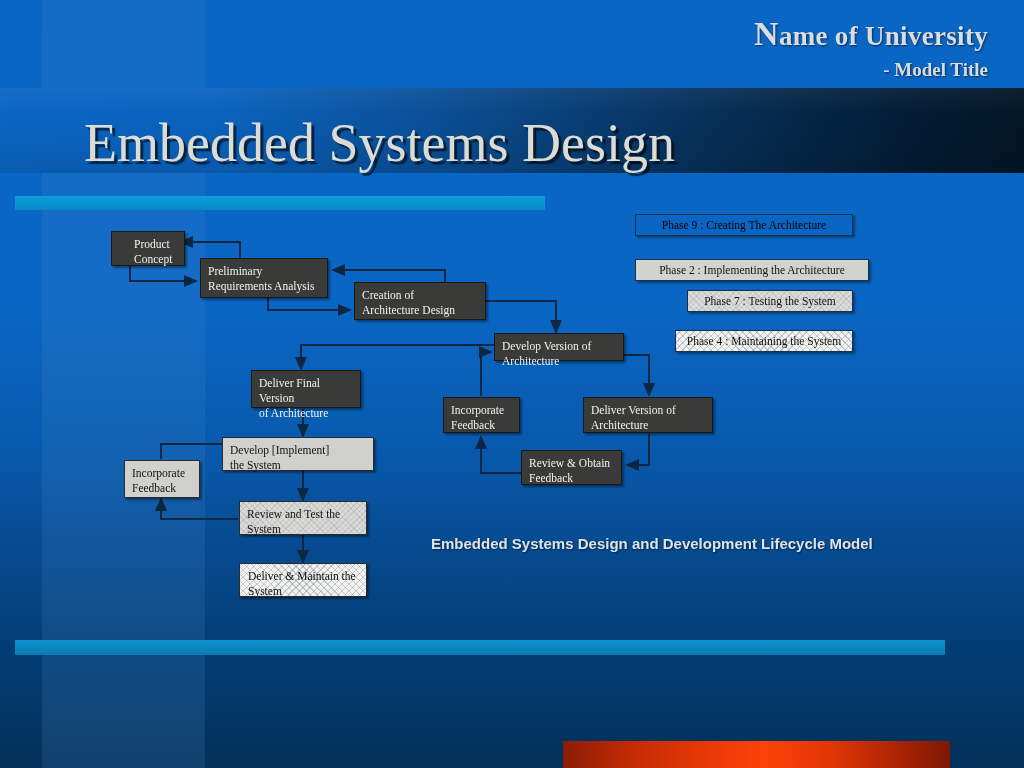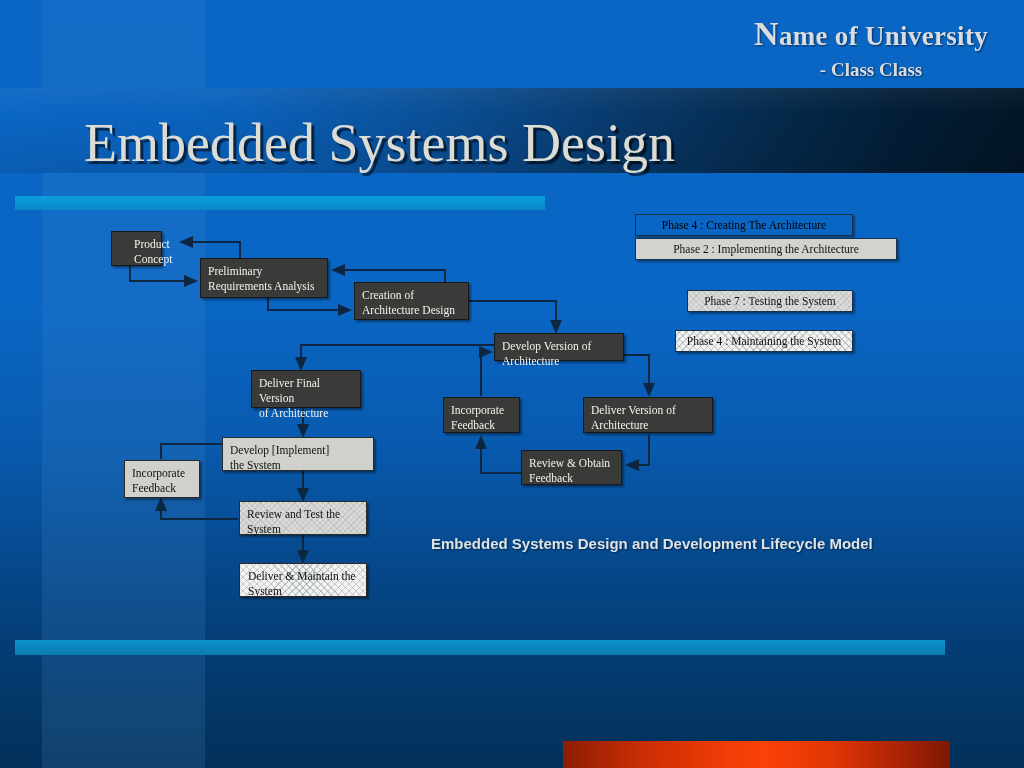--- a/index.html
+++ b/index.html
@@ -22,21 +22,21 @@
   .title-band{
     position:absolute;left:0;top:88px;width:1024px;height:85px;
     background:linear-gradient(to right,#0a66c4 0%,#0a62bd 22%,#0a5098 42%,#083a6d 60%,#052a4d 75%,#031d36 88%,#021627 100%);
   }
   .title-band-shade{
     position:absolute;left:0;top:88px;width:1024px;height:85px;
     background:linear-gradient(to bottom,rgba(255,255,255,0.05) 0%,rgba(0,0,0,0.0) 30%,rgba(0,0,0,0.10) 100%);
   }
   
   .header{
-    position:absolute;right:36px;top:16px;text-align:center;
+    position:absolute;right:36px;top:16px;text-align:right;
     font-family:"Liberation Serif",serif;color:#d9dde0;
     text-shadow:1px 1px 2px rgba(0,0,0,.55);
   }
   .univ{font-size:27px;font-weight:bold;letter-spacing:.3px;line-height:1.05;}
   .univ .cap{font-size:34px;}
   .class-title{font-size:19px;font-weight:bold;margin-top:7px;}
   
   .slide-title{
     position:absolute;left:84px;top:112px;
     font-family:Liberation Serif, serif;font-size:54px;font-weight:normal;
@@ -96,21 +96,21 @@
 <body>
 
 <div id="slide">
 
   <div class="left-band"></div>
   <div class="title-band"></div>
   <div class="title-band-shade"></div>
 
   <div class="header">
     <div class="univ"><span class="cap">N</span><span>ame of University</span></div>
-    <div class="class-title">- Class Class</div>
+    <div class="class-title">- Model Title</div>
   </div>
 
   <div class="slide-title">Embedded Systems Design</div>
 
   <div class="bar-top"></div>
   <div class="bar-bottom"></div>
   <div class="orange-block"></div>
 
   <svg class="wires" viewBox="0 0 1024 768">
     <defs>
@@ -145,32 +145,32 @@
       <path d="M303,470 L303,500"></path>
 
       <path d="M238,519 L161,519 L161,499"></path>
 
       <path d="M161,459 L161,444 L236,444"></path>
 
       <path d="M303,535 L303,562"></path>
     </g>
   </svg>
 
-  <div class="fbox dark" style="left:111px;top:231px;width:51px;height:35px;padding-left:22px;"><span>Product<br>Concept</span></div>
+  <div class="fbox dark" style="left:111px;top:231px;width:74px;height:35px;padding-left:22px;"><span>Product<br>Concept</span></div>
   <div class="fbox dark" style="left:200px;top:258px;width:128px;height:40px;"><span>Preliminary<br>Requirements Analysis</span></div>
-  <div class="fbox dark" style="left:354px;top:282px;width:115px;height:38px;"><span>Creation of<br>Architecture Design</span></div>
+  <div class="fbox dark" style="left:354px;top:282px;width:132px;height:38px;"><span>Creation of<br>Architecture Design</span></div>
   <div class="fbox dark" style="left:494px;top:333px;width:130px;height:28px;"><span>Develop Version of<br>Architecture</span></div>
   <div class="fbox dark" style="left:583px;top:397px;width:130px;height:36px;"><span>Deliver Version of<br>Architecture</span></div>
   <div class="fbox dark" style="left:443px;top:397px;width:77px;height:36px;"><span>Incorporate<br>Feedback</span></div>
   <div class="fbox dark" style="left:521px;top:450px;width:101px;height:35px;"><span>Review &amp; Obtain<br>Feedback</span></div>
   <div class="fbox dark" style="left:251px;top:370px;width:110px;height:38px;"><span>Deliver Final Version<br>of Architecture</span></div>
   <div class="fbox gray" style="left:222px;top:437px;width:152px;height:34px;"><span>Develop [Implement]<br>the System</span></div>
   <div class="fbox gray" style="left:124px;top:460px;width:76px;height:38px;"><span>Incorporate<br>Feedback</span></div>
   <div class="fbox litegray" style="left:239px;top:501px;width:128px;height:34px;"><span>Review and Test the<br>System</span></div>
   <div class="fbox hatch" style="left:239px;top:563px;width:128px;height:34px;padding-left:8px;"><span>Deliver &amp; Maintain the<br>System</span></div>
 
-  <div class="phasebox phase-dark" style="left:635px;top:214px;width:218px;"><span>Phase 4 : Creating The Architecture</span></div>
-  <div class="phasebox gray-ph" style="left:635px;top:238px;width:262px;background:#d2d2ce;color:#111;"><span>Phase 2 : Implementing the Architecture</span></div>
+  <div class="phasebox phase-dark" style="left:635px;top:214px;width:218px;"><span>Phase 9 : Creating The Architecture</span></div>
+  <div class="phasebox gray-ph" style="left:635px;top:259px;width:234px;background:#d2d2ce;color:#111;"><span>Phase 2 : Implementing the Architecture</span></div>
   <div class="phasebox" style="left:687px;top:290px;width:166px;color:#111;background-color:#dcdcd8;background-image:repeating-linear-gradient(45deg,rgba(110,120,140,.18) 0 1px,transparent 1px 4px),repeating-linear-gradient(-45deg,rgba(110,120,140,.18) 0 1px,transparent 1px 4px);"><span>Phase 7 : Testing the System</span></div>
   <div class="phasebox" style="left:675px;top:330px;width:178px;color:#111;background-color:#f2f2ef;background-image:repeating-linear-gradient(45deg,rgba(90,105,130,.30) 0 1px,transparent 1px 5px),repeating-linear-gradient(-45deg,rgba(90,105,130,.30) 0 1px,transparent 1px 5px);"><span>Phase 4 : Maintaining the System</span></div>
 
   <div class="caption">Embedded Systems Design and Development Lifecycle Model</div>
 </div>
 
 </body></html>

